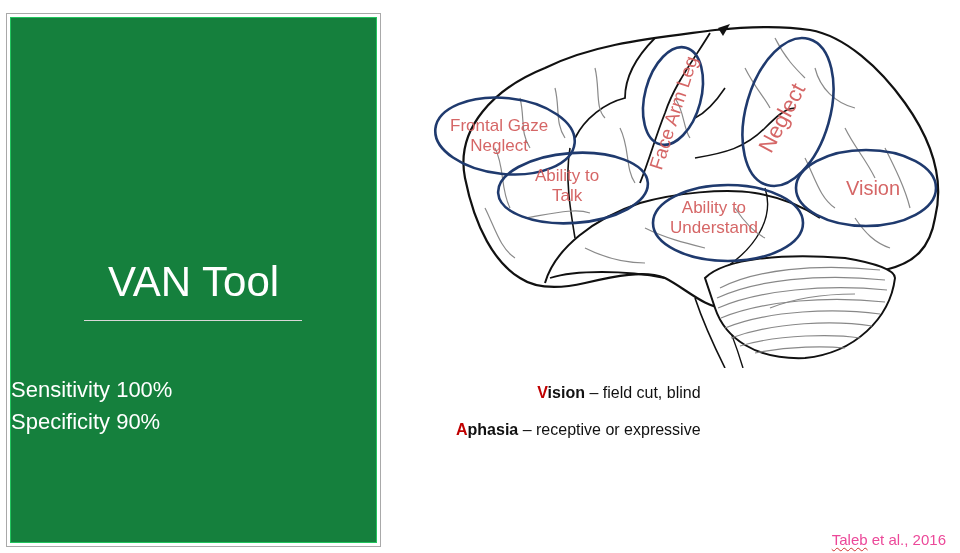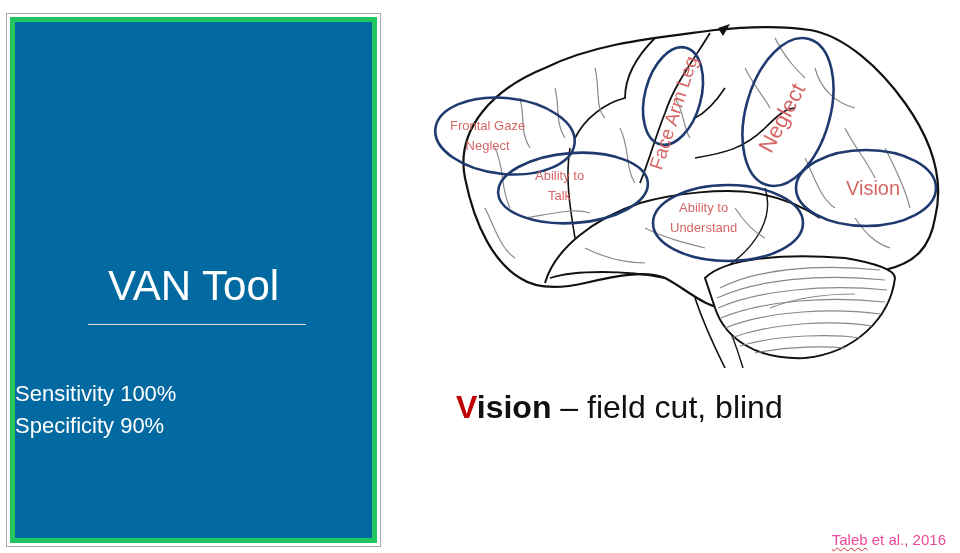--- a/index.html
+++ b/index.html
@@ -6,43 +6,43 @@
     body {
       width: 960px; height: 553px; background: #ffffff; position: relative; overflow: hidden;
       font-family: "Liberation Sans", sans-serif;
     }
     .panel-frame {
       position: absolute; left: 6px; top: 13px; width: 375px; height: 534px;
       border: 1px solid #a9a9a9; box-sizing: border-box; background: #ffffff;
     }
     .panel {
       position: absolute; left: 10px; top: 17px; width: 367px; height: 526px;
-      background: #0369a1; box-sizing: border-box; border: 5px solid #22c55e;
+      background: #15803d; box-sizing: border-box; border: 1px solid #22c55e;
     }
     .panel-title {
       position: absolute; left: 0; top: 240px; width: 100%; text-align: center;
       color: #ffffff; font-size: 42px; font-weight: normal; letter-spacing: 0px;
     }
     .panel-rule {
       position: absolute; left: 73px; top: 302px; width: 218px; height: 1px; background: #d8d8d8;
     }
     .panel-stats {
       position: absolute; left: 0; top: 356px; width: 100%; text-align: left;
       color: #ffffff; font-size: 22px; line-height: 32px;
     }
     .brain {
       position: absolute; left: 425px; top: 8px; width: 535px; height: 360px;
     }
     .brain svg { width: 100%; height: 100%; }
     .brain-label {
-      position: absolute; color: #d25a5a; font-size: 13px; line-height: 20px; text-align: center;
+      position: absolute; color: #d25a5a; font-size: 17px; line-height: 20px; text-align: center;
       white-space: nowrap; opacity: 0.92;
     }
     .van-list {
-      position: absolute; left: 456px; top: 389px; font-size: 32px; line-height: 37px; color: #111111; text-align: right;
+      position: absolute; left: 456px; top: 374px; font-size: 16px; line-height: 37px; color: #111111; text-align: right;
     }
     .van-row { white-space: nowrap; }
     .van-initial { color: #c00000; font-weight: bold; }
     .van-rest { font-weight: bold; }
     .van-desc { font-weight: normal; }
     .citation {
       position: absolute; right: 14px; top: 531px; font-size: 15px; color: #ec4899;
     }
     .citation .underline-squiggle {
       text-decoration: underline wavy #d03030; text-decoration-thickness: 1px; text-underline-offset: 2px;
@@ -139,17 +139,20 @@
   <div class="brain-label" style="left:245px; top:190px;">
     <div>Ability to</div>
     <div>Understand</div>
   </div>
 </div>
 
 <div class="van-list">
   <div class="van-row">
     <span class="van-initial">V</span><span class="van-rest">ision</span><span class="van-desc"> – field cut, blind</span>
   </div>
+  <div class="van-row">
+    <span class="van-initial">A</span><span class="van-rest">phasia</span><span class="van-desc"> – receptive or expressive</span>
+  </div>
 </div>
 
 <div class="citation">
   <span class="underline-squiggle">Taleb</span><span> et al., 2016</span>
 </div>
 
 </body></html>

